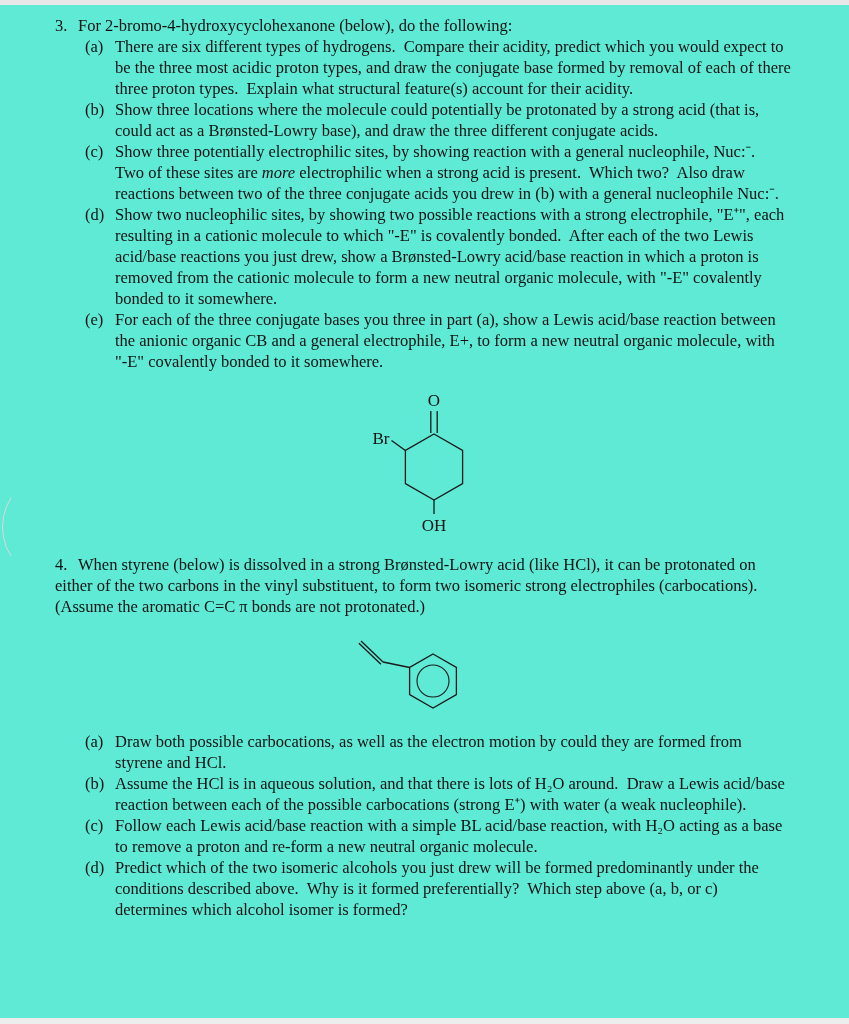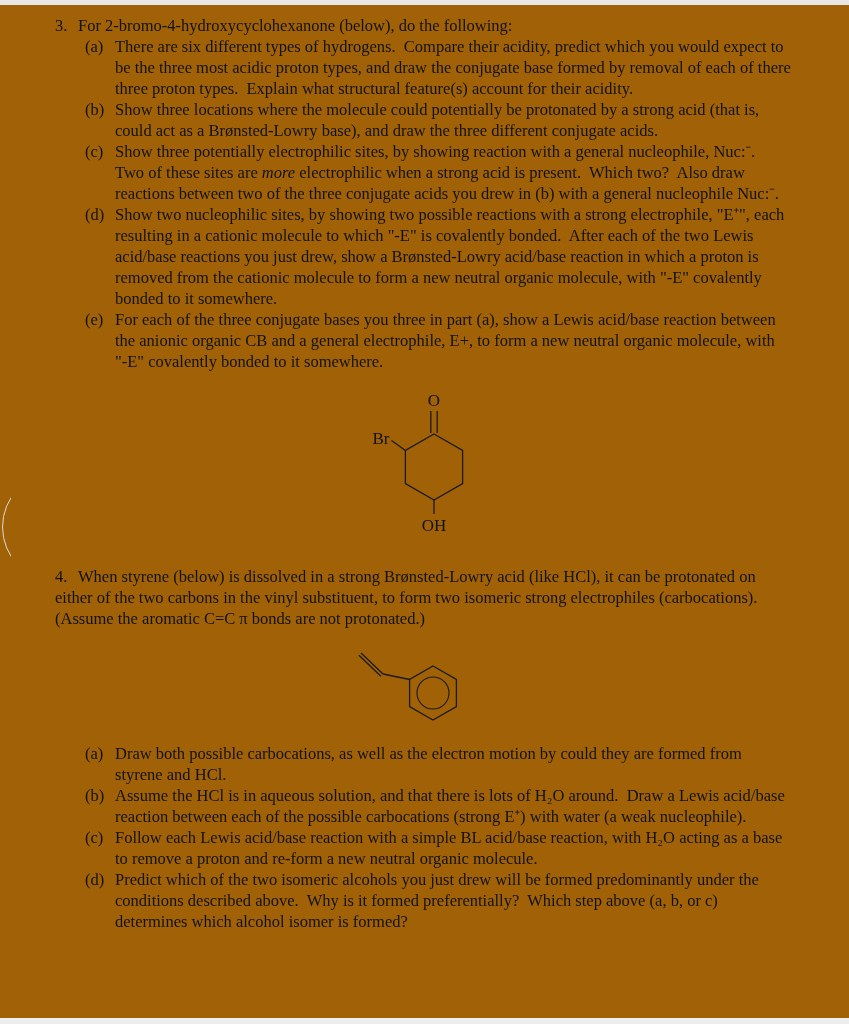--- a/index.html
+++ b/index.html
@@ -5,21 +5,21 @@
   * { margin:0; padding:0; box-sizing:border-box; }
   html,body { background:#ffffff; }
   body {
     width:849px; height:1024px;
     font-family:"Liberation Serif", serif;
     color:#121212;
   }
   .page {
     position:relative;
     width:849px; height:1024px;
-    background:#a16207;
+    background:#5eead4;
     padding:15px 58px 4px 55px;
     overflow:hidden;
   }
   .scan-edge-top {
     position:absolute; left:0; top:0; width:849px; height:5px;
     background:#e7e7e7;
   }
   .scan-edge-bottom {
     position:absolute; left:0; bottom:0; width:849px; height:6px;
     background:#ededed;
@@ -35,21 +35,21 @@
   }
   .rich { white-space:pre-wrap; }
   .q-intro { font-size:16.5px; line-height:21px; }
   .q-num { display:inline-block; min-width:23px; }
   .parts { margin-left:30px; }
   .part { display:flex; font-size:16.5px; line-height:21px; }
   .part-label { flex:0 0 30px; }
   .part-text { flex:1; }
   .molecule-1 { margin:16px 0 0 313px; height:148px; }
   .molecule-2 { margin:12px 0 0 278px; height:88px; }
-  .q4-para { margin-top:30px; }
+  .q4-para { margin-top:18px; }
   .q4-parts { margin-top:14px; }
   .atom {
     font-family:"Liberation Serif", serif;
     font-size:17px; fill:#121212;
   }
   em { font-style:italic; }
 </style>
 </head>
 <body>
 

